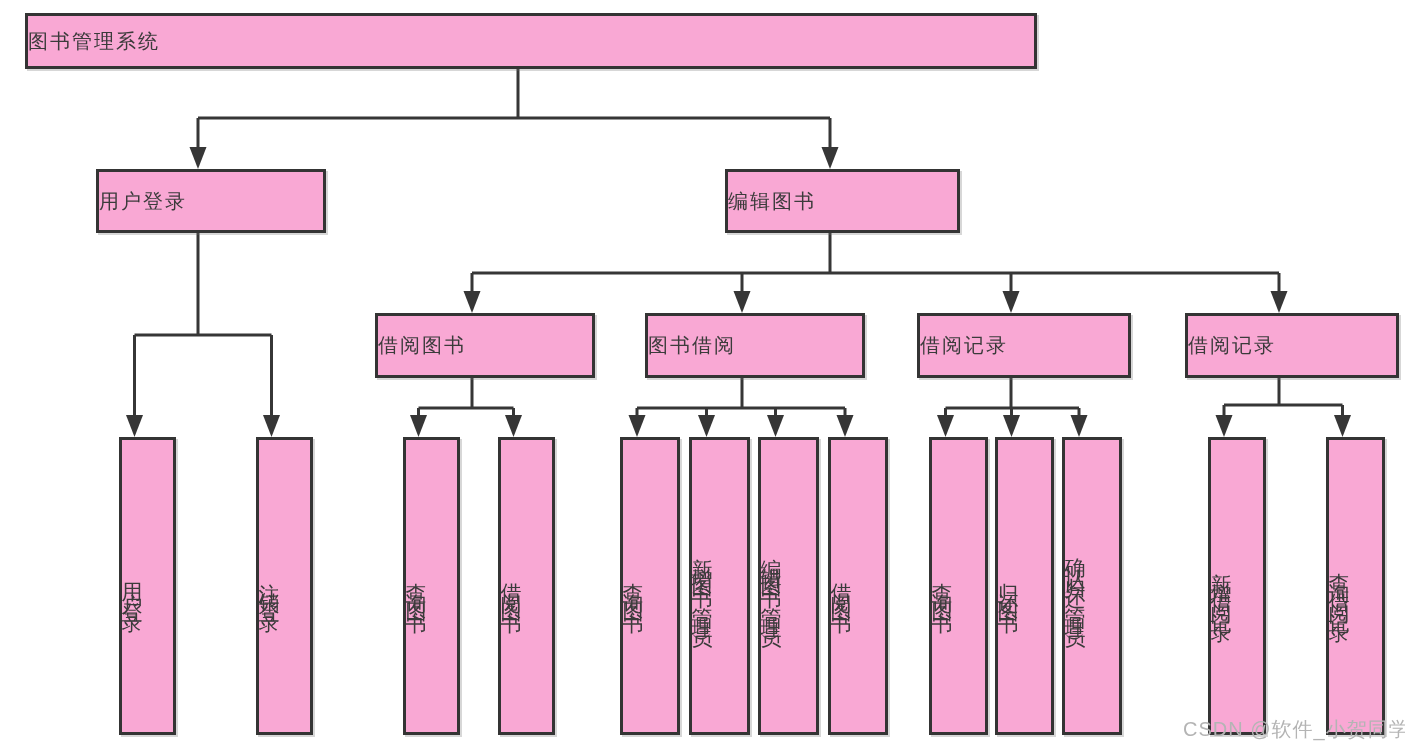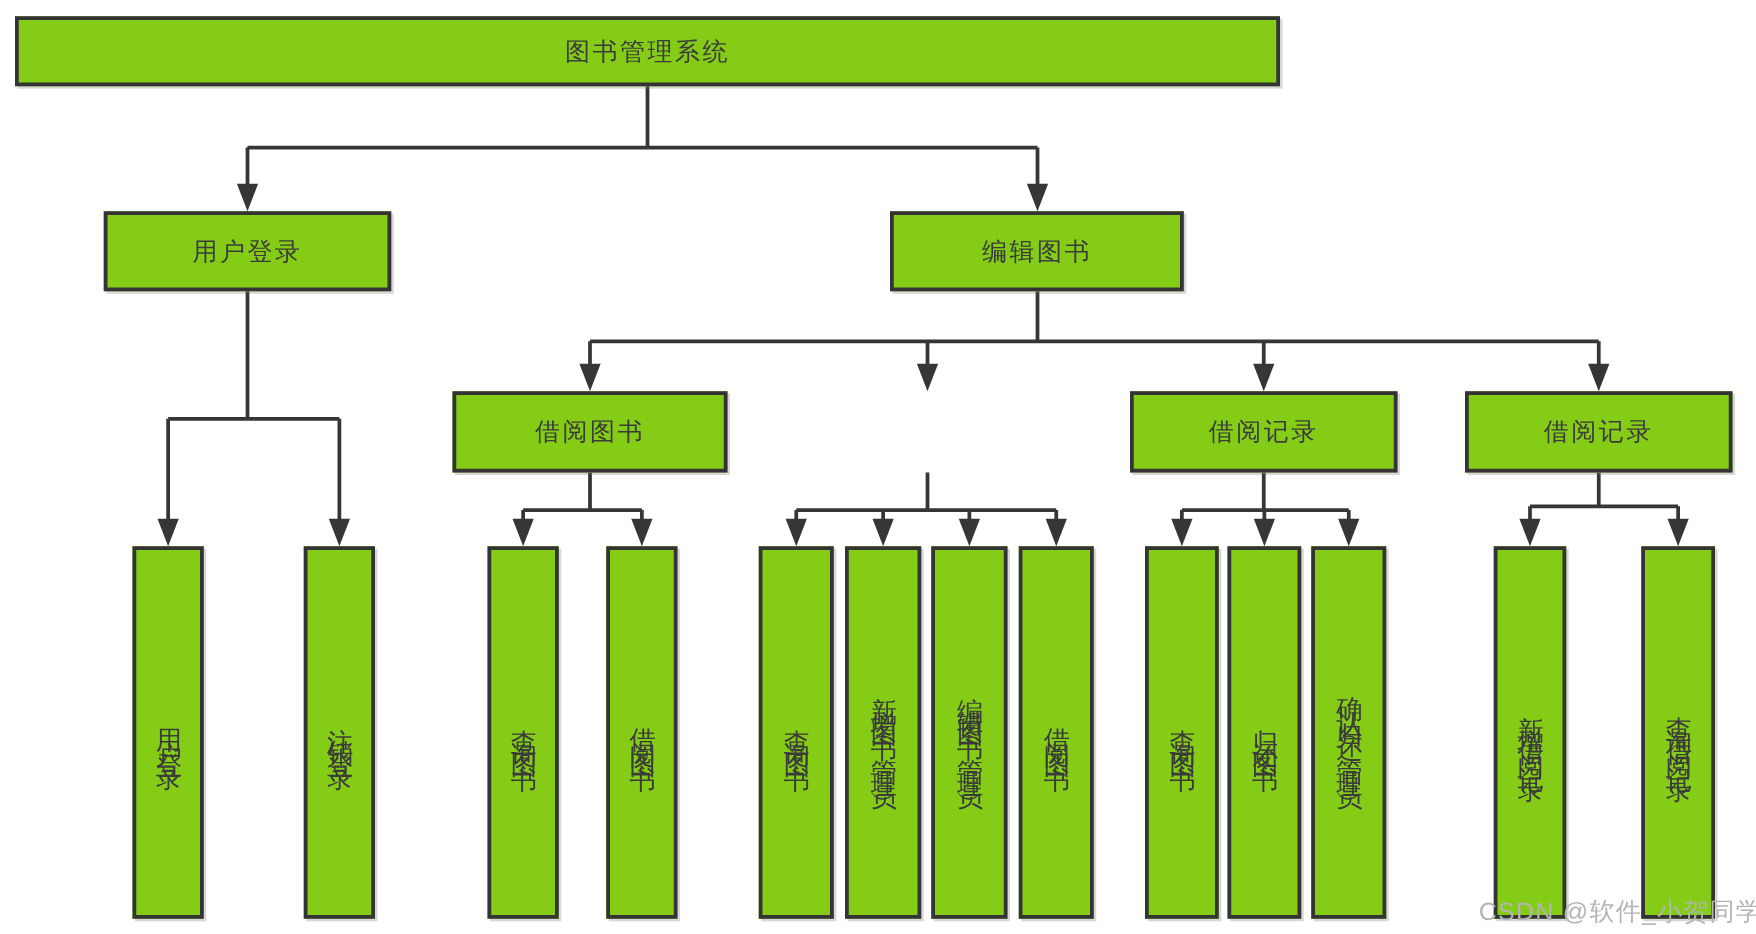--- a/index.html
+++ b/index.html
@@ -7,23 +7,23 @@
     font-family:"Liberation Sans","DejaVu Sans",sans-serif;
     width:1405px;height:747px;overflow:hidden;
   }
   #stage{
     position:relative;width:1405px;height:747px;background:#ffffff;
   }
   #wires{
     position:absolute;left:0;top:0;width:1405px;height:747px;
   }
   .node{
-    position:absolute;background:#84cc16;border:3px solid #343434;
-    box-sizing:border-box;display:flex;align-items:center;justify-content:center;
-    color:#3b3b3b;box-shadow:2px 2px 0 rgba(110,110,110,0.28);
+    position:absolute;background:#f9a8d4;border:3px solid #343434;
+    box-sizing:border-box;display:flex;align-items:center;justify-content:flex-start;
+    color:#3b3b3b;box-shadow:2px 2px 0 rgba(110,110,110,0.28);margin-left:13px;
   }
   .h{font-size:20px;letter-spacing:2px;white-space:nowrap;}
   .v span{
     writing-mode:vertical-rl;text-orientation:mixed;
     font-size:21px;letter-spacing:10px;line-height:1;white-space:nowrap;
   }
   #watermark{
     position:absolute;left:1183px;top:716px;
     font-size:20px;color:#b4b4b4;letter-spacing:1px;white-space:nowrap;
     z-index:5;
@@ -74,20 +74,23 @@
   <div class="node h" style="left:83px;top:169px;width:230px;height:64px">
     <span>用户登录</span>
   </div>
   <div class="node h" style="left:712px;top:169px;width:235px;height:64px">
     <span>编辑图书</span>
   </div>
 
   <div class="node h" style="left:362px;top:313px;width:220px;height:65px">
     <span>借阅图书</span>
   </div>
+  <div class="node h" style="left:632px;top:313px;width:220px;height:65px">
+    <span>图书借阅</span>
+  </div>
   <div class="node h" style="left:904px;top:313px;width:214px;height:65px">
     <span>借阅记录</span>
   </div>
   <div class="node h" style="left:1172px;top:313px;width:214px;height:65px">
     <span>借阅记录</span>
   </div>
 
   <div class="node v" style="left:106px;top:437px;width:57px;height:298px">
     <span>用户登录</span>
   </div>

